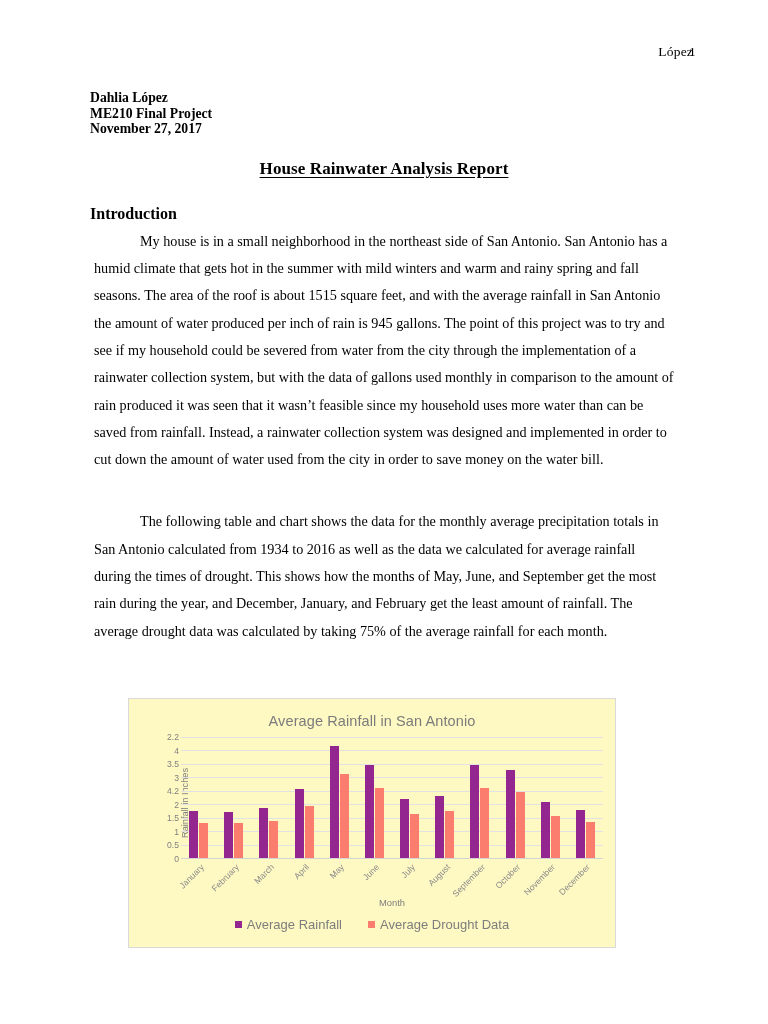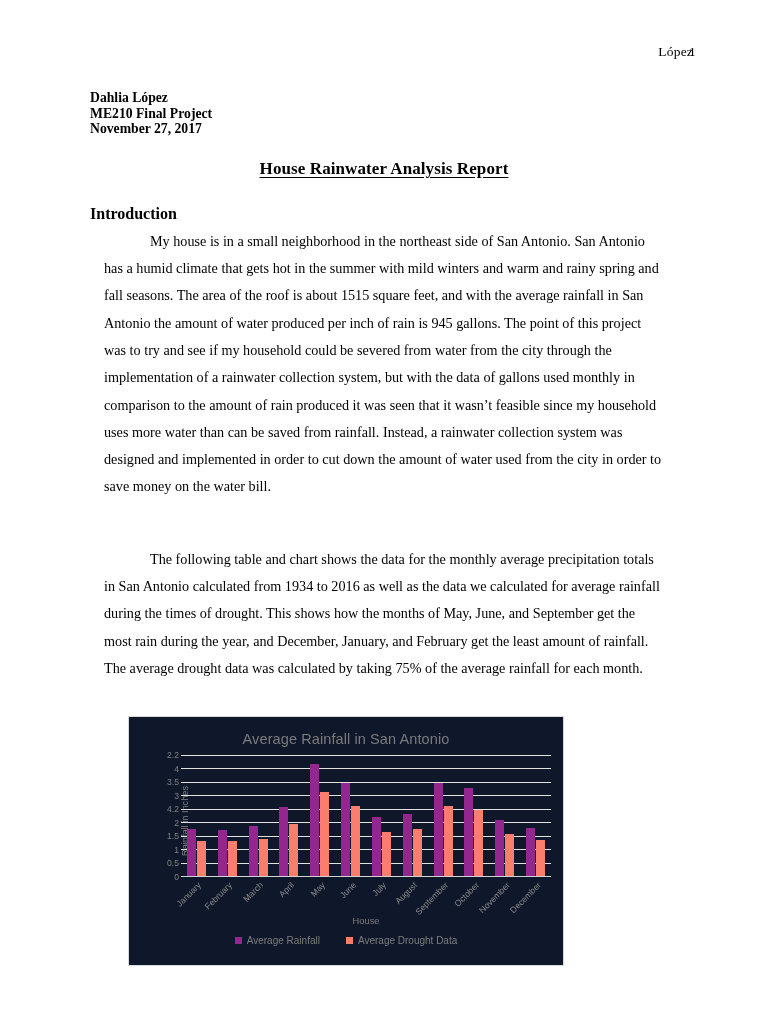--- a/index.html
+++ b/index.html
@@ -66,36 +66,36 @@
 
   .section-heading {
     font-weight: bold;
     font-size: 16px;
     margin-top: 26px;
   }
 
   p.body {
     font-size: 14.2px;
     line-height: 27.3px;
-    margin: 14px;
+    margin: 4px;
     text-align: left;
     text-indent: 46px;
   }
   p.body.gap-top { margin-top: 5px; }
 
   .spacer-md { height: 26px; }
 
   
   .chart-frame {
     position: absolute;
     left: 128px;
-    top: 716px;
-    width: 436px;
+    top: 698px;
+    width: 488px;
     height: 250px;
-    background: #0f172a;
+    background: #fef9c3;
     border: 1px solid #d9d9d9;
     box-sizing: border-box;
     font-family: "Liberation Sans", sans-serif;
   }
 
   .chart-title {
     text-align: center;
     color: #7b7b7b;
     font-size: 14.5px;
     margin-top: 14px;
@@ -233,21 +233,21 @@
   }
   .legend-swatch {
     width: 7px;
     height: 7px;
     display: inline-block;
   }
   .legend-swatch.rain { background: #94278f; }
   .legend-swatch.drought { background: #fb7d6e; }
   .legend-label {
     color: #7d7d7d;
-    font-size: 10px;
+    font-size: 13px;
     white-space: nowrap;
   }
 </style>
 </head>
 <body>
 
 <div class="page">
 
   <div class="running-header">
     <span class="hdr-name">López</span><span class="hdr-page">1</span>
@@ -384,21 +384,21 @@
           <div class="xl-cell">
             <span class="xl">October</span>
           </div>
           <div class="xl-cell">
             <span class="xl">November</span>
           </div>
           <div class="xl-cell">
             <span class="xl">December</span>
           </div>
         </div>
-      <div class="x-axis-title">House</div>
+      <div class="x-axis-title">Month</div>
       <div class="legend">
           <div class="legend-item">
             <span class="legend-swatch rain" style="background: rgb(148, 39, 143);"></span>
             <span class="legend-label">Average Rainfall</span>
           </div>
           <div class="legend-item">
             <span class="legend-swatch drought" style="background: rgb(251, 125, 110);"></span>
             <span class="legend-label">Average Drought Data</span>
           </div>
         </div>

